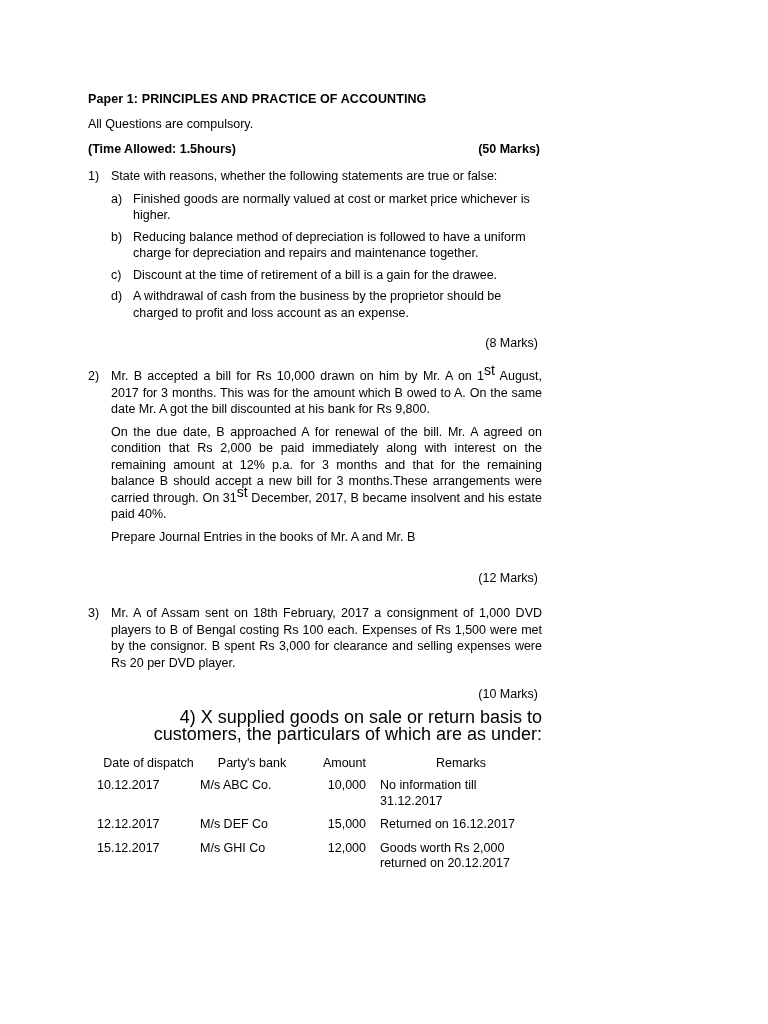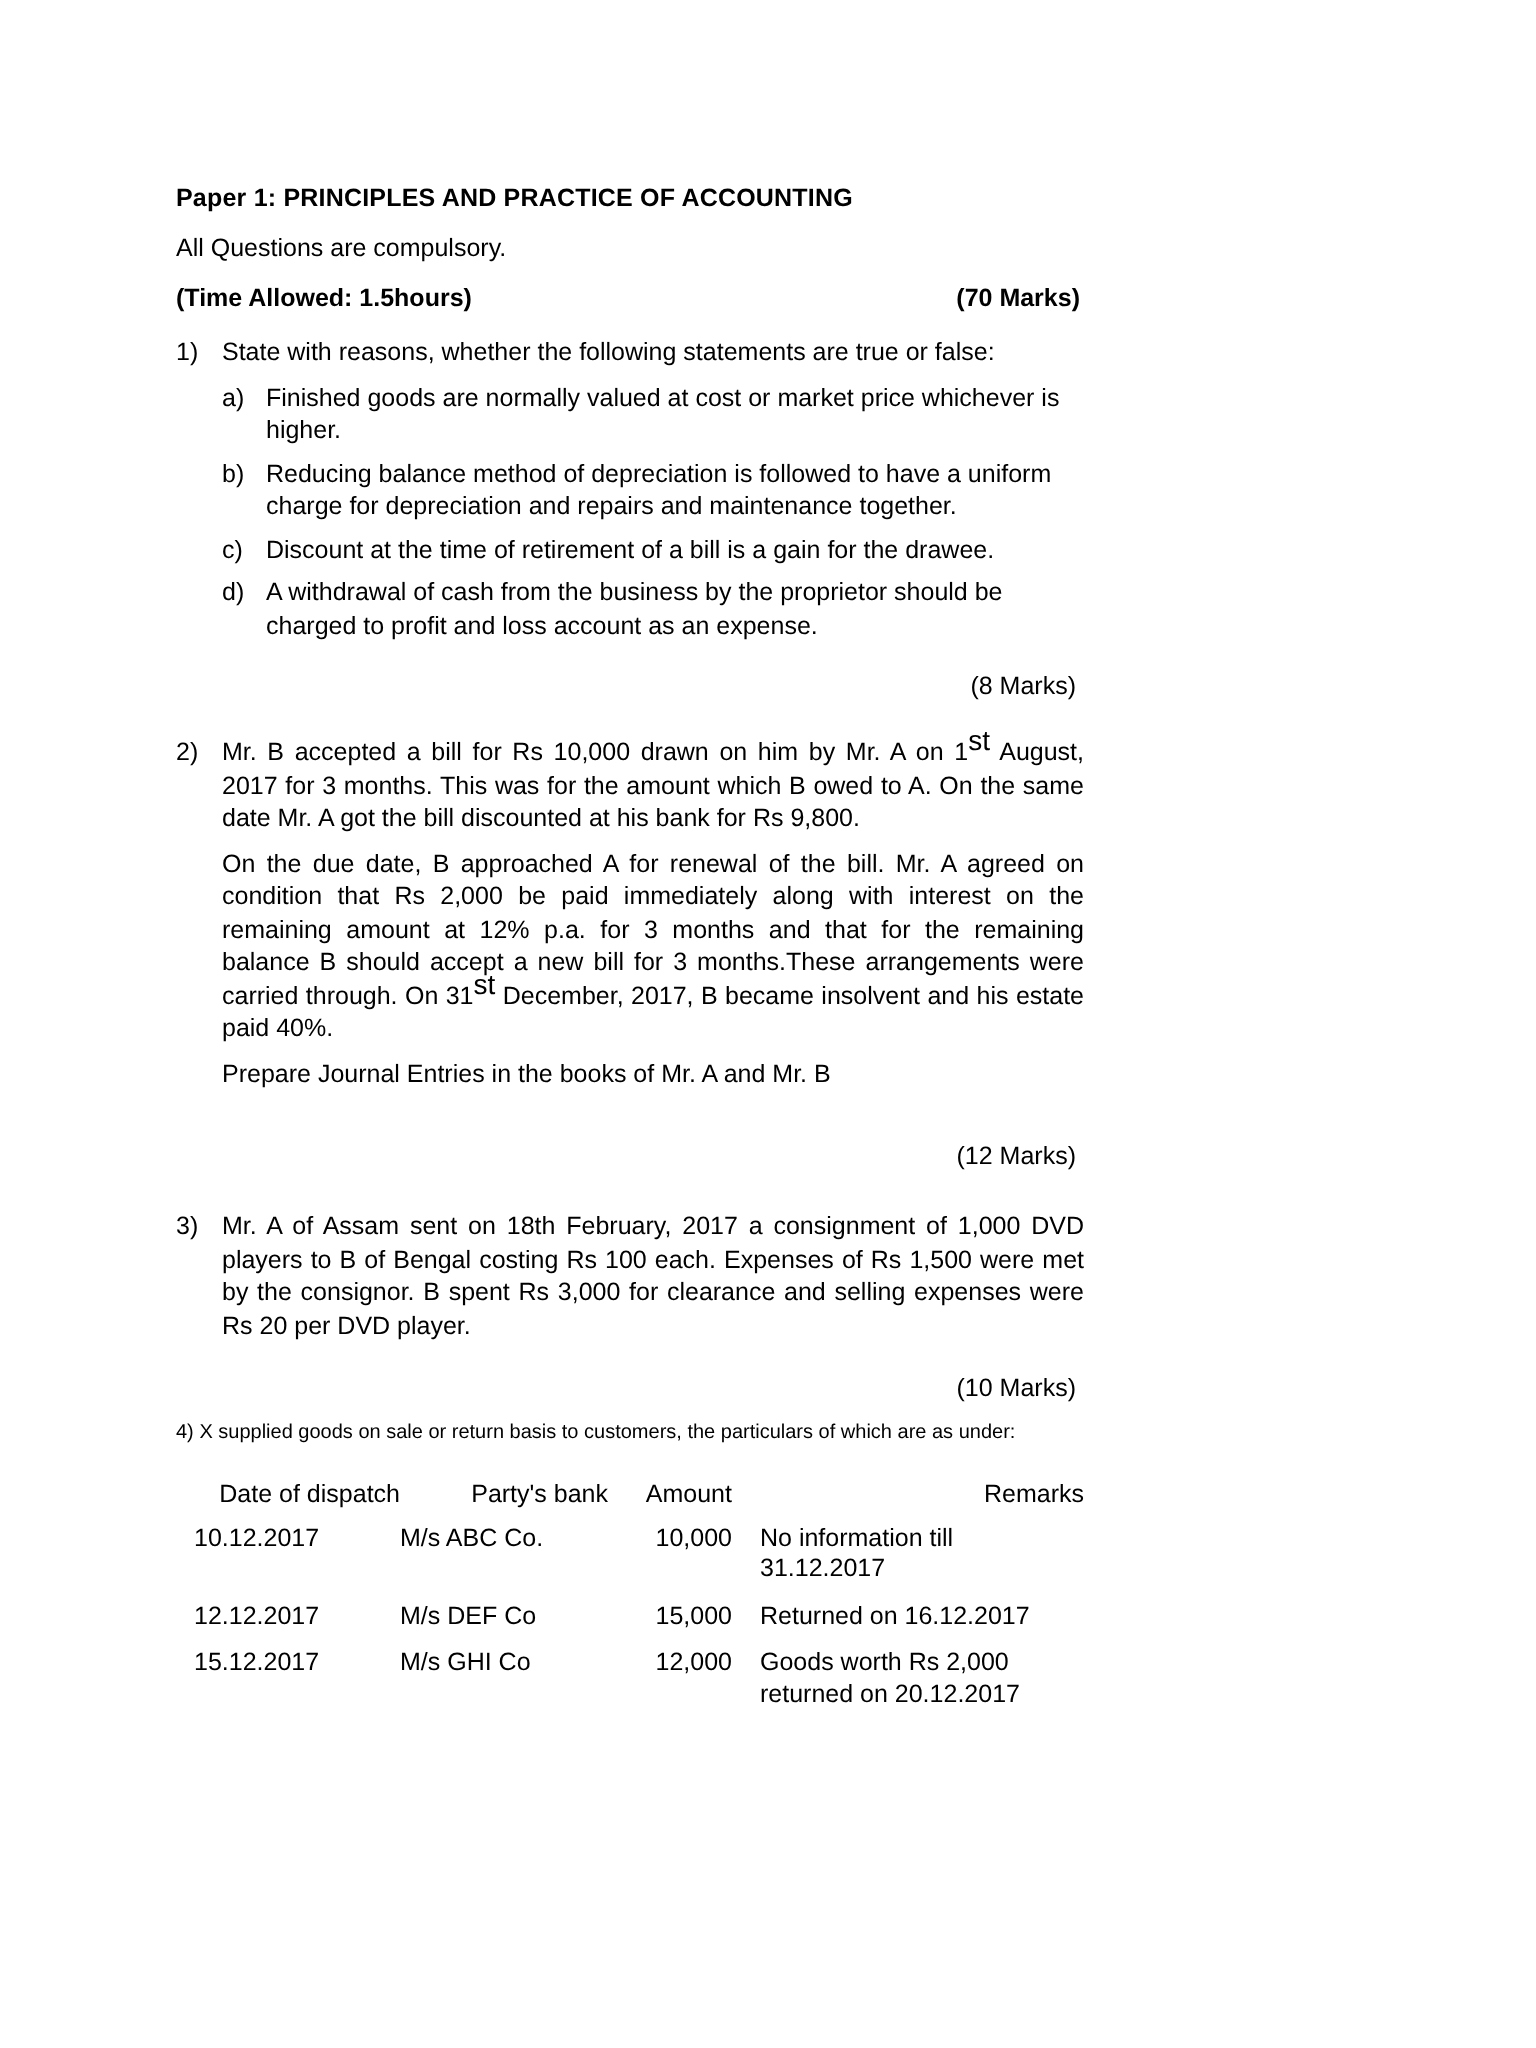--- a/index.html
+++ b/index.html
@@ -87,32 +87,33 @@
   }
   .marks-8 { margin-top: 10px; margin-bottom: 18px; }
   .marks-12 { margin-top: 20px; margin-bottom: 20px; }
   .marks-10 { margin-top: 10px; margin-bottom: 8px; }
   sup {
     font-size: 14px;
     vertical-align: super;
     line-height: 0;
   }
   .q4head {
-    font-size: 10px;
+    font-size: 18px;
     line-height: 16.5px;
     margin: 0 0 14px 0;
+    text-align: right;
   }
   table.dispatch {
     border-collapse: collapse;
     font-size: 12.5px;
     margin-left: 9px;
   }
   table.dispatch th {
     font-weight: normal;
-    text-align: right;
+    text-align: center;
     padding: 0 0 8px 0;
     vertical-align: top;
   }
   table.dispatch td {
     padding: 0 0 8px 0;
     vertical-align: top;
     line-height: 15.5px;
   }
   .col-date { width: 103px; }
   .col-party { width: 104px; }
@@ -123,21 +124,21 @@
 </head>
 <body>
 
 <div class="page">
 
   <div class="title">Paper 1: PRINCIPLES AND PRACTICE OF ACCOUNTING</div>
   <div class="subtitle">All Questions are compulsory.</div>
 
   <div class="timerow">
     <span>(Time Allowed: 1.5hours)</span>
-    <span>(70 Marks)</span>
+    <span>(50 Marks)</span>
   </div>
 
   <div class="qblock">
     <div class="qnum">1)</div>
     <div class="qbody">
       <p>State with reasons, whether the following statements are true or false:</p>
       <ul class="sublist">
         <li>
           <span class="lbl">a)</span>
           <span class="txt">Finished goods are normally valued at cost or market price whichever is higher.</span>

